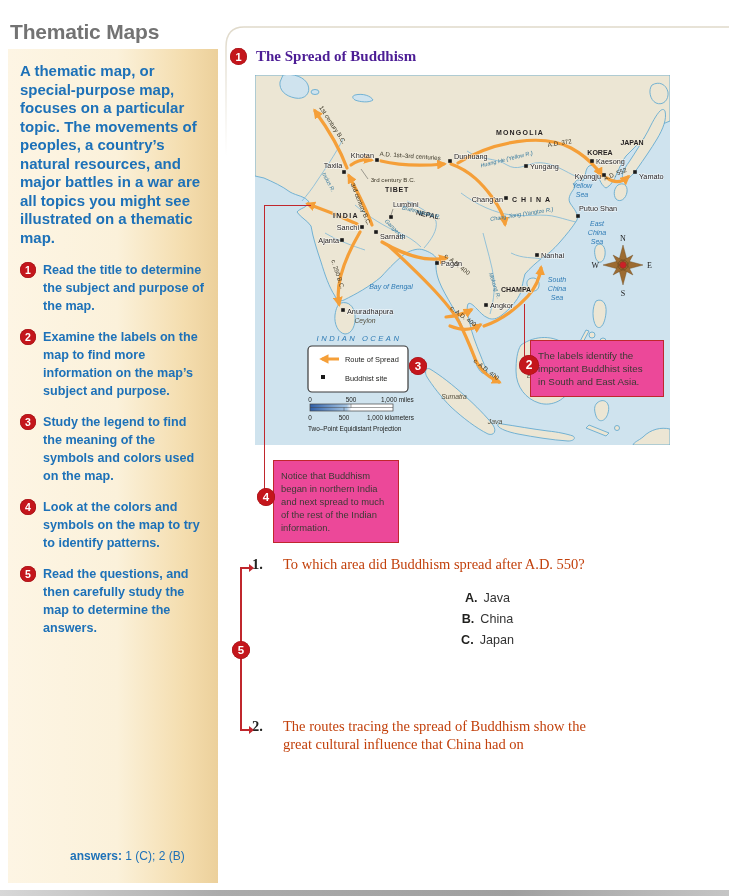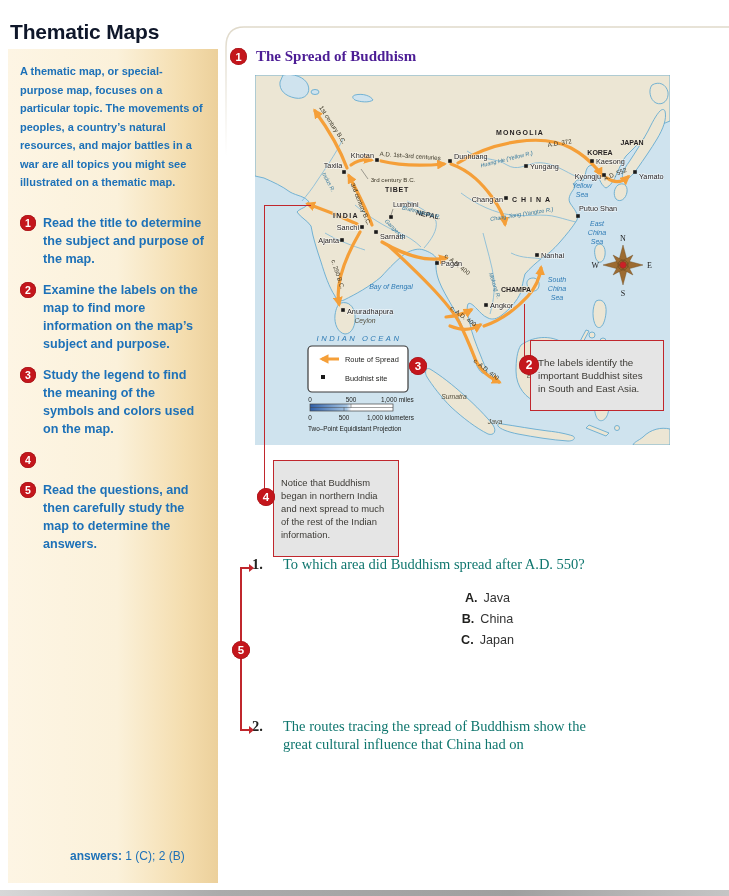--- a/index.html
+++ b/index.html
@@ -1,30 +1,30 @@
 <!DOCTYPE html>
 <html><head>
 <meta charset="utf-8">
 <style>
   html,body{margin:0;padding:0;}
   body{
     position:relative;width:729px;height:896px;background:#fff;
     font-family:"Liberation Sans",sans-serif;overflow:hidden;
   }
   
-  .page-title{position:absolute;left:10px;top:6px;font-size:21px;font-weight:bold;color:#0f172a;letter-spacing:-0.2px;}
+  .page-title{position:absolute;left:10px;top:6px;font-size:21px;font-weight:bold;color:#737373;letter-spacing:-0.2px;}
   
   #corner-rule{position:absolute;left:218px;top:18px;pointer-events:none;}
   
   .sidebar{
     position:absolute;left:8px;top:49px;width:210px;height:834px;box-sizing:border-box;
     padding:13px 14px 0 12px;
     background:linear-gradient(90deg,#fdf5e4 0%,#fbf1da 52%,#f4ddae 84%,#ecd09b 100%);
   }
-  .sidebar .intro{margin:0 0 22px 0;color:#1d71b8;font-weight:bold;font-size:11px;line-height:18.5px;}
+  .sidebar .intro{margin:0 0 14px 0;color:#1d71b8;font-weight:bold;font-size:15px;line-height:18.5px;}
   .step{display:flex;gap:7px;margin-top:13px;}
   .badge{
     background:#c4161c;color:#fff;border-radius:50%;
     display:flex;align-items:center;justify-content:center;
     font-weight:bold;box-shadow:0 0 0 0.5px #9e1014 inset;
   }
   .step .badge{width:16px;height:16px;font-size:10.5px;flex:none;margin-top:1px;}
   .step-text{color:#1d71b8;font-weight:bold;font-size:12.6px;line-height:18px;}
   .answers{position:absolute;left:14px;bottom:20px;font-size:12px;color:#1d71b8;margin-left:48px;}
   .answers b{font-weight:bold;}
@@ -45,30 +45,30 @@
   #conn-h{left:264px;top:205px;width:47px;height:1.4px;}
   #conn-v1{left:264px;top:205px;width:1.4px;height:284px;}
   #conn-v2{left:524px;top:304px;width:1.4px;height:52px;}
   #br-v{left:240px;top:567px;width:1.5px;height:163px;}
   #br-h1{left:240px;top:567px;width:9px;height:1.5px;}
   #br-h2{left:240px;top:729px;width:9px;height:1.5px;}
   .br-arrow{position:absolute;width:0;height:0;border:4px solid transparent;border-left:5px solid #c0272d;z-index:20;}
   #br-a1{left:249px;top:564px;}
   #br-a2{left:249px;top:726px;}
   
-  .callout{position:absolute;background:#e5e5e5;border:1.5px solid #c0272d;color:#3c3a35;padding:15px 7px;z-index:25;}
+  .callout{position:absolute;background:#ec4899;border:1.5px solid #c0272d;color:#3c3a35;padding:8px 7px;z-index:25;}
   #callout-2{left:530px;top:340px;width:118px;font-size:9.8px;line-height:13px;}
   #callout-4{left:273px;top:460px;width:110px;font-size:9.4px;line-height:13px;}
   
   .question{position:absolute;left:252px;width:440px;}
   .question-1{top:556px;}
   .question-2{top:718px;}
   .q-head{display:flex;}
   .q-num{font-family:"Liberation Serif",serif;font-weight:bold;font-size:14.5px;color:#242422;width:31px;flex:none;}
-  .q-text{font-family:"Liberation Serif",serif;font-size:14.5px;line-height:17.5px;color:#0f766e;}
+  .q-text{font-family:"Liberation Serif",serif;font-size:14.5px;line-height:17.5px;color:#c2410c;}
   .q-opts{margin:14px 0 0 31px;}
   .opt{font-size:12.6px;line-height:21px;color:#333;text-align:center;}
   .opt .k{font-weight:bold;color:#1f1f1d;margin-right:6px;}
   
   #page-bottom-edge{position:absolute;left:0;top:890px;width:729px;height:6px;background:linear-gradient(90deg,#d8d8d8,#ababab 30%,#9f9f9f 70%,#c5c5c5);}
   
   text{font-family:"Liberation Sans",sans-serif;}
   .t-region{font-size:7px;font-weight:bold;fill:#231f20;paint-order:stroke;stroke:#ece6d4;stroke-width:1.6px;}
   .t-site{font-size:7.3px;fill:#231f20;paint-order:stroke;stroke:rgba(255,255,255,.55);stroke-width:1.4px;}
   .t-route{font-size:6.2px;fill:#3a3526;}
@@ -105,20 +105,21 @@
       <div class="step">
         <span class="badge">2</span>
         <span class="step-text">Examine the labels on the map to find more information on the map’s subject and purpose.</span>
       </div>
       <div class="step">
         <span class="badge">3</span>
         <span class="step-text">Study the legend to find the meaning of the symbols and colors used on the map.</span>
       </div>
       <div class="step">
         <span class="badge">4</span>
+        <span class="step-text">Look at the colors and symbols on the map to try to identify patterns.</span>
       </div>
       <div class="step">
         <span class="badge">5</span>
         <span class="step-text">Read the questions, and then carefully study the map to determine the answers.</span>
       </div>
     </div>
   <div class="answers"><b>answers:</b><span> 1 (C); 2 (B)</span></div>
 </aside>
 
 <div class="map-title-row">

